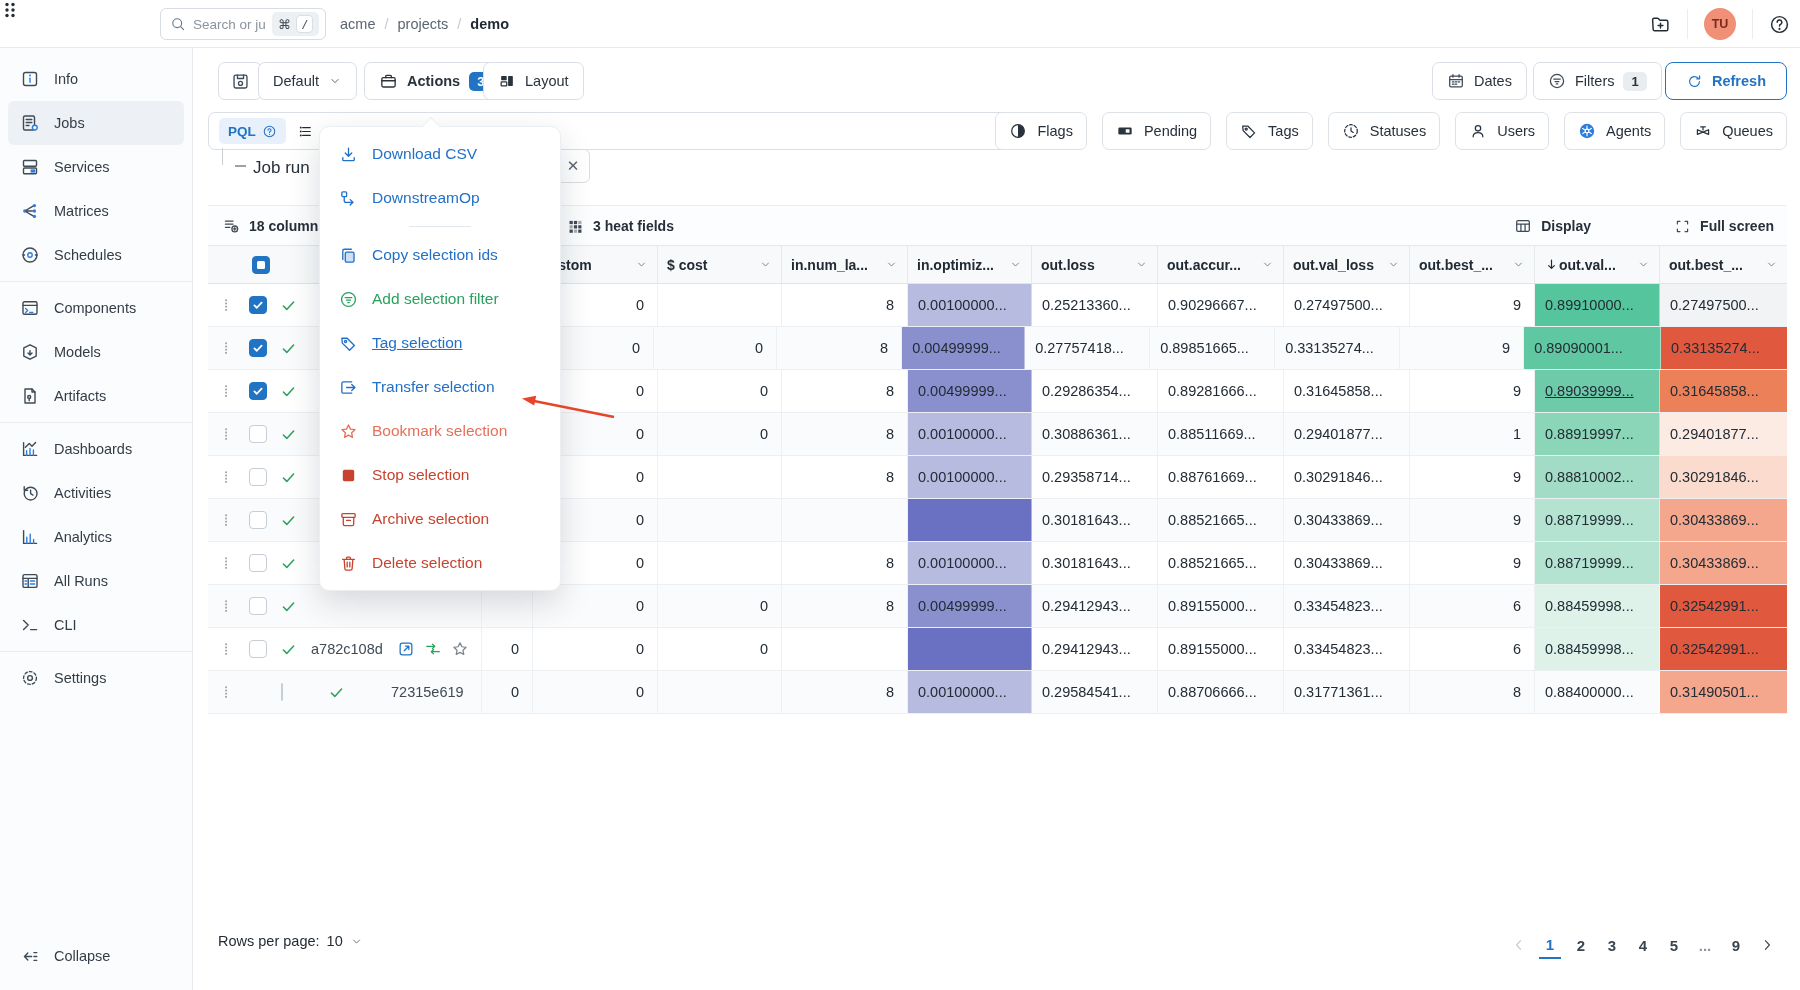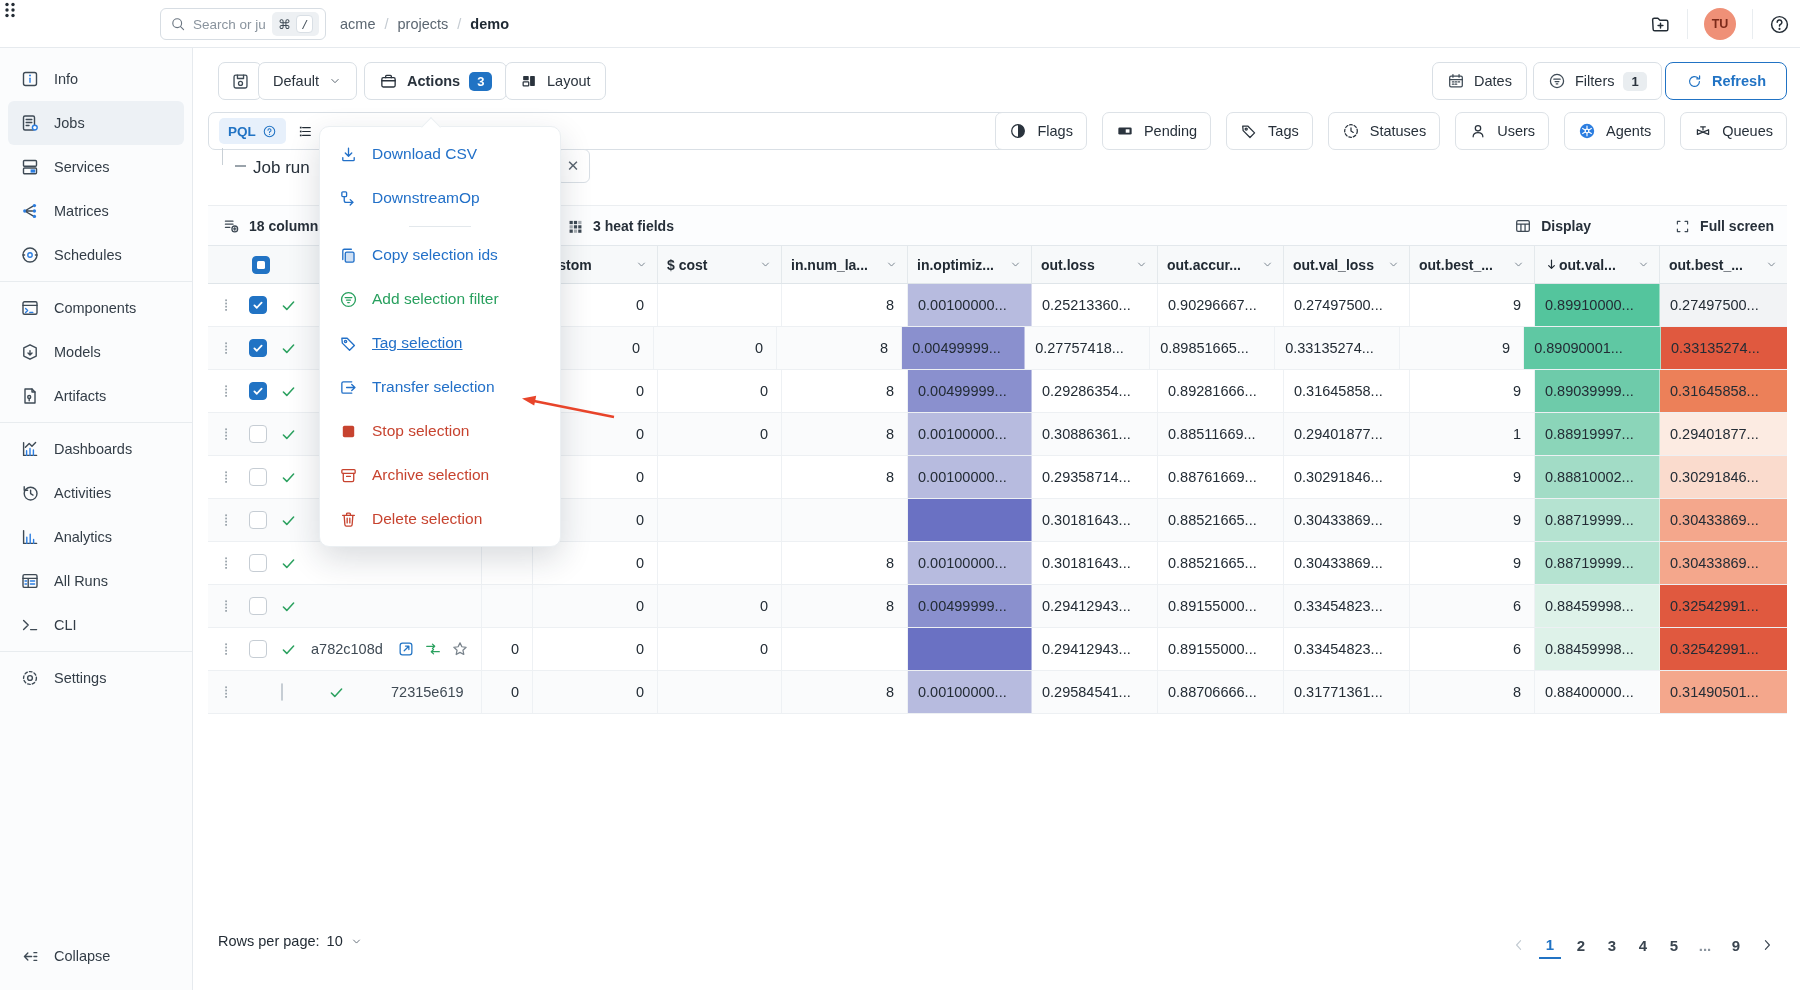--- a/index.html
+++ b/index.html
@@ -360,21 +360,21 @@
 <button class="btn" style="left:364px;font-weight:700">
   <span class="ic" id="actions-ic" style="color: rgb(42, 51, 61);">
       <svg width="19" height="19" viewBox="0 0 20 20" fill="none" stroke="currentColor" stroke-width="1.4" stroke-linecap="round" stroke-linejoin="round">
         <rect x="3" y="6" width="14" height="9.8" rx="1.5"></rect>
         <path d="M7 6V4.6a1 1 0 0 1 1-1h4a1 1 0 0 1 1 1V6M3 9.2h14"></path>
       </svg>
     </span>
   <span>Actions</span>
   <span class="badge-blue">3</span>
 </button>
-<button class="btn" style="left:505px">
+<button class="btn" style="left:483px">
   <span class="ic" id="layout-ic" style="color: rgb(42, 51, 61);">
       <svg width="18" height="18" viewBox="0 0 20 20" fill="none" stroke="currentColor" stroke-width="1.4" stroke-linecap="round" stroke-linejoin="round">
         <g fill="currentColor" stroke="none">
           <rect x="3.5" y="4.5" width="6.2" height="4.6" rx=".8"></rect>
           <rect x="11.2" y="4.5" width="5.3" height="11" rx=".8"></rect>
         </g>
         <rect x="3.5" y="11" width="6.2" height="4.5" rx=".8"></rect>
       </svg>
     </span>
   <span>Layout</span>
@@ -767,21 +767,21 @@
       </div>
       <div class="td r" style="width: 51px;"></div>
       <div class="td r" style="width: 125px;">0</div>
       <div class="td r" style="width: 124px;">0</div>
       <div class="td r" style="width: 126px;">8</div>
       <div class="td" style="width: 124px; background: rgb(138, 144, 206); border-right-color: rgba(255, 255, 255, 0.45);">0.00499999...</div>
       <div class="td" style="width: 126px;">0.29286354...</div>
       <div class="td" style="width: 126px;">0.89281666...</div>
       <div class="td" style="width: 126px;">0.31645858...</div>
       <div class="td r" style="width: 125px;">9</div>
-      <div class="td" style="width: 125px; background: rgb(110, 203, 170); border-right-color: rgba(255, 255, 255, 0.45);">0.89039999...</div>
+      <div class="td" style="width: 125px; background: rgb(110, 203, 170); border-right-color: rgba(255, 255, 255, 0.45); text-decoration: underline;">0.89039999...</div>
       <div class="td" style="width: 127px; background: rgb(236, 128, 89); border-right-color: rgba(255, 255, 255, 0.45);">0.31645858...</div>
     </div>
     <div class="tr alt">
       <div class="td idcell" style="width: 274px;">
         <span class="ic handle">
           <svg width="16" height="16" viewBox="0 0 20 20" fill="none" stroke="currentColor" stroke-width="1.4" stroke-linecap="round" stroke-linejoin="round">
             <g fill="currentColor" stroke="none">
               <rect x="9" y="3" width="2.2" height="2.2"></rect>
               <rect x="9" y="7" width="2.2" height="2.2"></rect>
               <rect x="9" y="11" width="2.2" height="2.2"></rect>
@@ -1092,20 +1092,28 @@
     </div>
     <div class="mi c-blue">
       <span class="ic">
         <svg width="19" height="19" viewBox="0 0 20 20" fill="none" stroke="currentColor" stroke-width="1.4" stroke-linecap="round" stroke-linejoin="round">
           <path d="M13.4 4H4.6A1.6 1.6 0 0 0 3 5.6v8.8A1.6 1.6 0 0 0 4.6 16h8.8"></path>
           <path d="M8 10h8.6M13.4 6.8 16.8 10l-3.4 3.2"></path>
         </svg>
       </span>
       <span>Transfer selection</span>
     </div>
+    <div class="mi c-salmon">
+      <span class="ic">
+        <svg width="19" height="19" viewBox="0 0 20 20" fill="none" stroke="currentColor" stroke-width="1.4" stroke-linecap="round" stroke-linejoin="round">
+          <path d="M10 3.2l2.1 4.3 4.7.6-3.5 3.3.9 4.7L10 13.8 5.8 16.1l.9-4.7L3.2 8.1l4.7-.6z"></path>
+        </svg>
+      </span>
+      <span>Bookmark selection</span>
+    </div>
     <div class="mi c-red">
       <span class="ic">
         <svg width="19" height="19" viewBox="0 0 20 20" fill="none" stroke="currentColor" stroke-width="1.4" stroke-linecap="round" stroke-linejoin="round">
           <rect x="4" y="4" width="12" height="12" rx="1.8" fill="currentColor" stroke="none"></rect>
         </svg>
       </span>
       <span>Stop selection</span>
     </div>
     <div class="mi c-red">
       <span class="ic">

